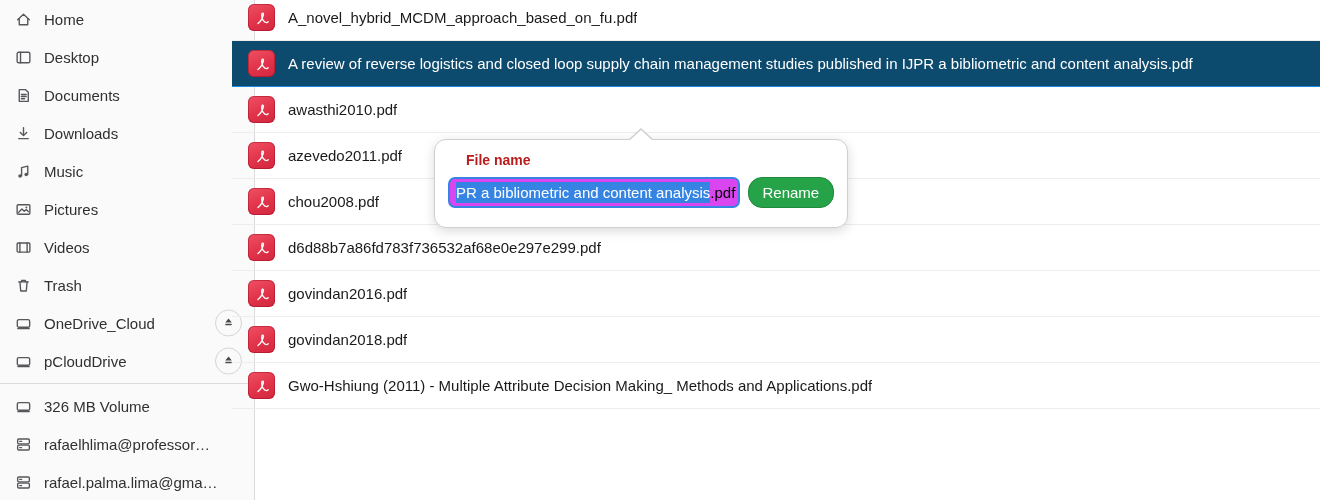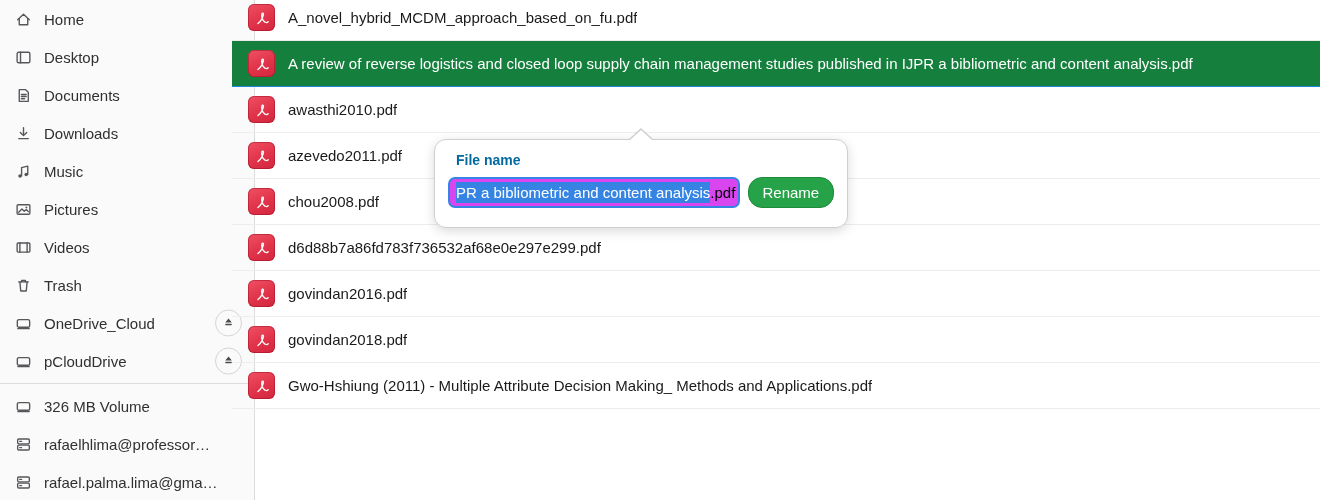--- a/index.html
+++ b/index.html
@@ -28,21 +28,21 @@
   }
   .side-sep{border-top:1px solid #dcdcdc;margin:3px 0;}
   
   .main{position:absolute;left:232px;top:0;right:0;bottom:0;overflow:hidden;}
   .file-list{margin-top:-5px;}
   .file-row{
     height:45px;display:flex;align-items:center;gap:13px;
     padding-left:16px;border-bottom:1px solid #ededed;box-sizing:content-box;
     font-size:15px;color:#1a1a1a;white-space:nowrap;overflow:hidden;cursor:default;
   }
-  .file-row.selected{background:#15803d;border-bottom-color:#1f87dc;color:#ffffff;}
+  .file-row.selected{background:#0c4a6e;border-bottom-color:#1f87dc;color:#ffffff;}
   .pdf-icon{
     width:27px;height:27px;border-radius:6px;flex:0 0 auto;
     background:linear-gradient(155deg,#ef5164 0%,#e13349 55%,#d12740 100%);
     box-shadow:inset 0 0 0 1px rgba(150,10,30,.45);
     display:flex;align-items:center;justify-content:center;
   }
   .file-name{overflow:hidden;text-overflow:clip;}
   
   .popover{
     position:absolute;left:202px;top:139px;width:414px;height:89px;
@@ -53,21 +53,21 @@
   .caret-outer{
     position:absolute;top:-12px;left:50%;margin-left:-13px;width:0;height:0;
     border-left:13px solid transparent;border-right:13px solid transparent;
     border-bottom:12px solid #cfcfcf;
   }
   .caret-inner{
     position:absolute;top:-10px;left:50%;margin-left:-12px;width:0;height:0;
     border-left:12px solid transparent;border-right:12px solid transparent;
     border-bottom:11px solid #ffffff;
   }
-  .popover-label{font-weight:bold;font-size:14px;color:#0369a1;margin:2px 0 9px 8px;}
+  .popover-label{font-weight:bold;font-size:14px;color:#b91c1c;margin:2px 0 9px 18px;}
   .popover-row{display:flex;align-items:center;}
   .rename-input{
     width:298px;height:31px;box-sizing:border-box;border:2px solid #3584e4;
     border-radius:7px;background:#d946ef;display:flex;align-items:center;
     padding:0 6px;font-size:15px;white-space:nowrap;overflow:hidden;cursor:text;
   }
   .sel-text{background:#3584e4;color:#ffffff;padding:2px 0;}
   .suffix{color:#000000;}
   .rename-btn{
     margin-left:8px;width:88px;height:31px;background:#26a348;

